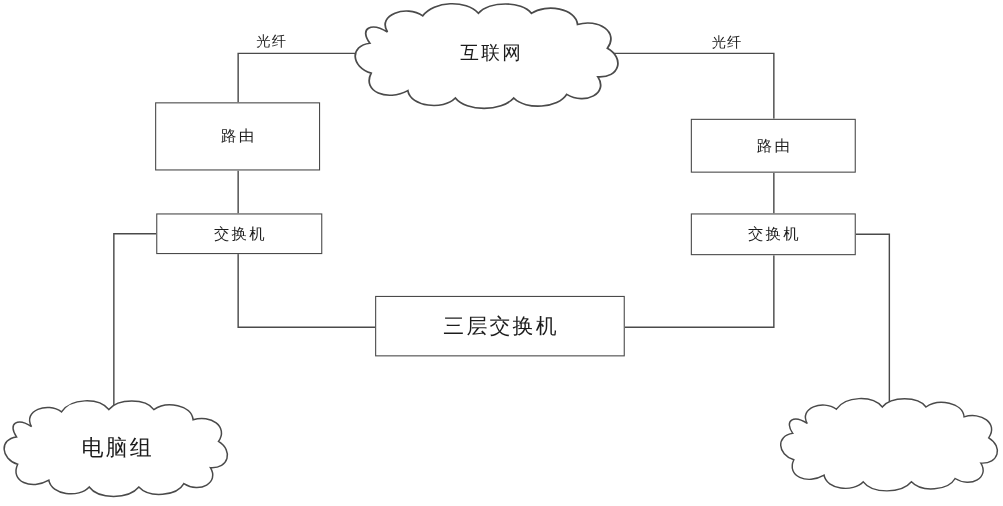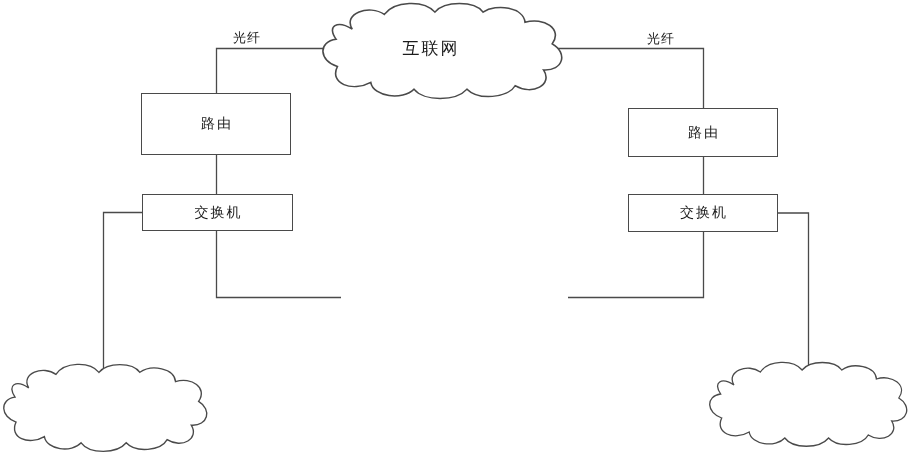--- a/index.html
+++ b/index.html
@@ -63,21 +63,21 @@
   #box-core         { left: 341px; top: 269px; width: 227px; height: 55px; }
   #box-core .box-label { font-size: 19px; }
 
   .float-label {
     position: absolute;
     transform: translate(-50%, -50%);
     white-space: nowrap;
     color: var(--text);
     text-indent: 2px;
   }
-  #label-internet { left: 430px; top:  48px; font-size: 17px; letter-spacing: 2px; text-align: center; }
+  #label-internet { left: 446px; top:  48px; font-size: 17px; letter-spacing: 2px; text-align: center; }
   #label-pc       { left: 106px; top: 407px; font-size: 20px; letter-spacing: 2px; }
   #label-server   { left: 809px; top: 401px; font-size: 20px; letter-spacing: 2px; }
   #label-fiber-left  { left: 246px; top: 38px; font-size: 13px; letter-spacing: 1px; }
   #label-fiber-right { left: 660px; top: 39px; font-size: 13px; letter-spacing: 1px; }
 </style>
 </head>
 <body>
 
 <div class="stage">
 
@@ -118,19 +118,23 @@
   </div>
   <div class="node-box" id="box-left-switch">
     <span class="box-label">交换机</span>
   </div>
   <div class="node-box" id="box-right-router">
     <span class="box-label">路由</span>
   </div>
   <div class="node-box" id="box-right-switch">
     <span class="box-label">交换机</span>
   </div>
+  <div class="node-box" id="box-core">
+    <span class="box-label">三层交换机</span>
+  </div>
 
   <div class="float-label" id="label-internet">互联网</div>
+  <div class="float-label" id="label-pc">电脑组</div>
 
   <div class="float-label" id="label-fiber-left">光纤</div>
   <div class="float-label" id="label-fiber-right">光纤</div>
 
 </div>
 
 </body></html>

